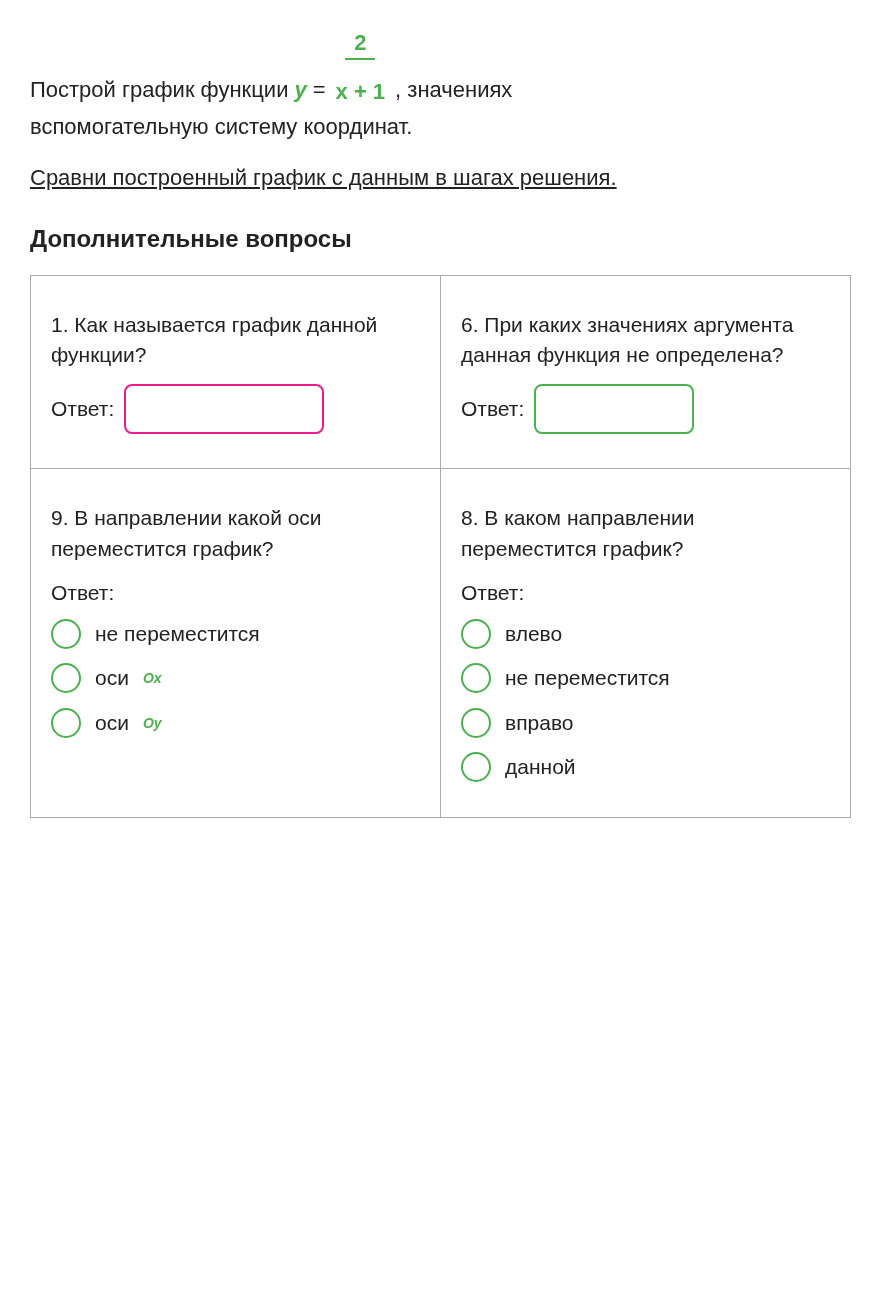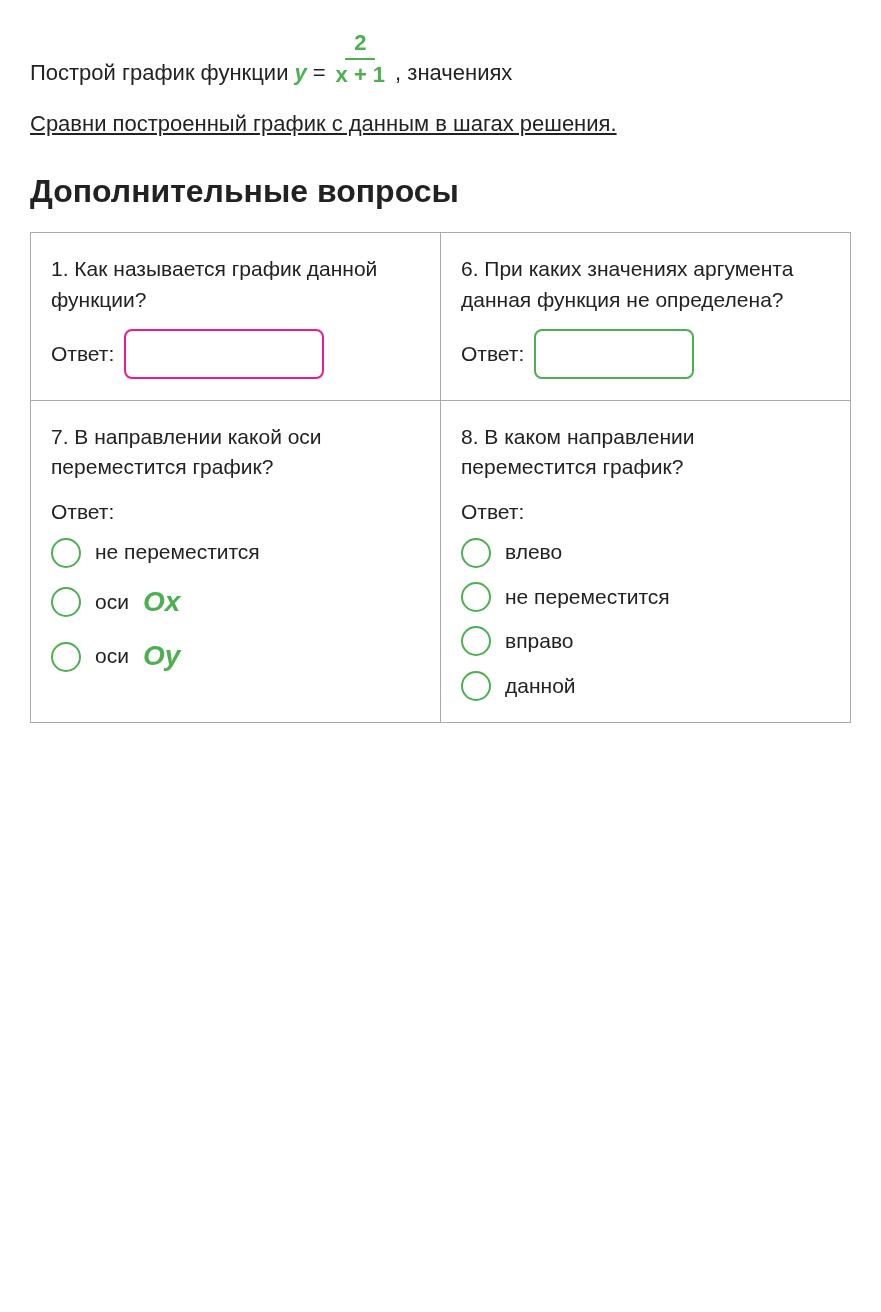--- a/index.html
+++ b/index.html
@@ -55,49 +55,49 @@
       padding-bottom: 2px;
       line-height: 1.2;
       min-width: 30px;
       text-align: center;
     }
 
     .fraction .denominator {
       color: #4caf50;
       font-weight: bold;
       font-size: 22px;
-      padding-top: 2px;
+      padding-top: 19px;
       line-height: 1.2;
       min-width: 30px;
       text-align: center;
     }
 
     .compare-text {
       margin-bottom: 28px;
       font-size: 22px;
       line-height: 1.5;
       text-decoration: underline;
     }
 
     .section-title {
-      font-size: 32px;
+      font-size: 24px;
       font-weight: bold;
       margin-bottom: 18px;
     }
 
     .questions-table {
       width: 100%;
       border-collapse: collapse;
       border: 1.5px solid #aaa;
     }
 
     .questions-table td {
       border: 1.5px solid #aaa;
       vertical-align: top;
-      padding: 21px 20px;
+      padding: 34px 20px;
       width: 50%;
     }
 
     .question-text {
       font-size: 21px;
       line-height: 1.45;
       margin-bottom: 14px;
     }
 
     .answer-row {
@@ -157,21 +157,21 @@
       align-items: center;
       justify-content: center;
     }
 
     .radio-text {
       font-size: 21px;
       color: #222;
     }
 
     .radio-text-italic {
-      font-size: 28px;
+      font-size: 14px;
       color: #4caf50;
       font-style: italic;
       font-weight: bold;
     }
 
     .answer-answer-label {
       font-size: 21px;
       margin-bottom: 10px;
     }
   </style>
@@ -182,20 +182,21 @@
   <div class="formula-line">
     <span>Построй график функции </span>
     <span class="formula-green">y</span>
     <span> = </span>
     <span class="fraction">
       <span class="numerator">2</span>
       <span class="denominator">x + 1</span>
     </span>
     <span>, значениях</span>
   </div>
+  <div>вспомогательную систему координат.</div>
 </div>
 
 <div class="compare-text">Сравни построенный график с данным в шагах решения.</div>
 
 <div class="section-title">Дополнительные вопросы</div>
 
 <table class="questions-table">
   <tbody>
 
     <tr>
@@ -218,21 +219,21 @@
           <span class="answer-label">Ответ:</span>
           <input class="answer-input-green" type="text" aria-label="Ответ на вопрос 2" style="">
         </div>
       </td>
     </tr>
 
     <tr>
 
       <td>
         <div class="question-text">
-          7. В направлении какой оси переместится график?
+          9. В направлении какой оси переместится график?
         </div>
         <div class="answer-answer-label">Ответ:</div>
         <div class="radio-group">
           <label class="radio-option">
             <div class="radio-circle"></div>
             <span class="radio-text">не переместится</span>
           </label>
           <label class="radio-option">
             <div class="radio-circle"></div>
             <span class="radio-text">оси </span>

